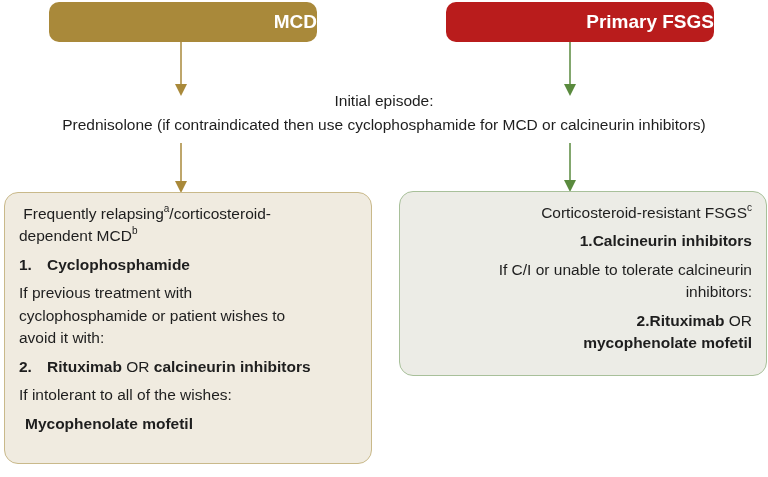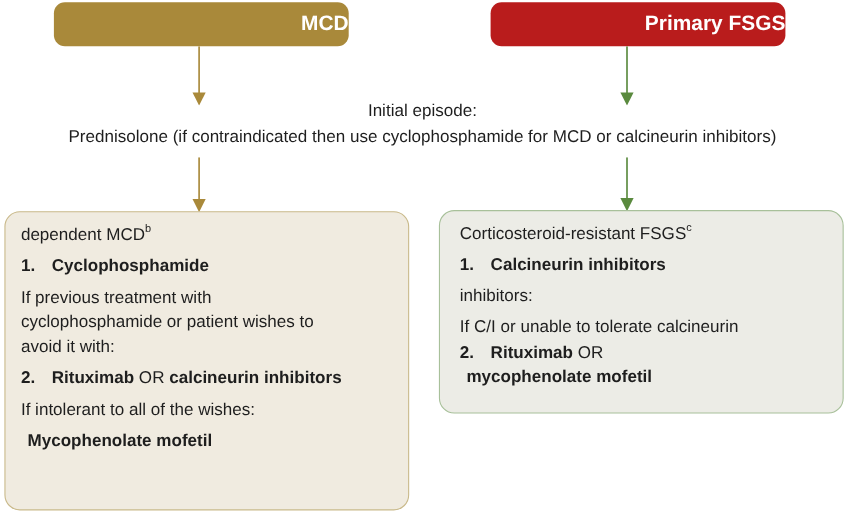--- a/index.html
+++ b/index.html
@@ -27,20 +27,21 @@
     }
     #mcd-card {
       left: 4px; top: 192px; width: 368px; height: 272px;
       background: #f0ebe0; border: 1.5px solid #c9b98a;
       padding-left: 14px;
     }
     #fsgs-card {
       left: 399px; top: 191px; width: 368px; height: 185px;
       background: #ecece6; border: 1.5px solid #a8c09a;
       padding-left: 18px;
+      text-align: right;
     }
     .line { display: block; margin-bottom: 6px; }
     .line.tight { margin-bottom: 0; }
     .bold { font-weight: bold; }
     sup { font-size: 10px; line-height: 0; position: relative; top: -1px; }
     .num { display: inline-block; width: 28px; font-weight: bold; }
     .normal { font-weight: normal; }
   </style>
 </head>
 <body>
@@ -74,20 +75,23 @@
   <svg width="14" height="49" viewBox="0 0 14 49">
       <line x1="7" y1="0" x2="7" y2="41" stroke="#5a8a3e" stroke-width="1.5"></line>
       <polygon points="1,37 13,37 7,49" fill="#5a8a3e"></polygon>
     </svg>
 </div>
 
 <div id="initial-title" class="initial">Initial episode:</div>
 <div id="initial-text" class="initial">Prednisolone (if contraindicated then use cyclophosphamide for MCD or calcineurin inhibitors)</div>
 
 <div id="mcd-card" class="card">
+  <span class="line tight">
+    &nbsp;<span>Frequently relapsing</span><sup>a</sup><span>/corticosteroid-</span>
+  </span>
   <span class="line">
     <span>dependent MCD</span><sup>b</sup>
   </span>
   <span class="line bold">
     <span class="num">1.</span><span>Cyclophosphamide</span>
   </span>
   <span class="line tight">If previous treatment with</span>
   <span class="line tight">cyclophosphamide or patient wishes to</span>
   <span class="line">avoid it with:</span>
   <span class="line bold">
@@ -97,19 +101,19 @@
   <span class="line bold" style="padding-left:6px;">Mycophenolate mofetil</span>
 </div>
 
 <div id="fsgs-card" class="card">
   <span class="line">
     <span>Corticosteroid-resistant FSGS</span><sup>c</sup>
   </span>
   <span class="line bold">
     <span class="num">1.</span><span>Calcineurin inhibitors</span>
   </span>
+  <span class="line tight">If C/I or unable to tolerate calcineurin</span>
   <span class="line">inhibitors:</span>
-  <span class="line tight">If C/I or unable to tolerate calcineurin</span>
   <span class="line tight bold">
     <span class="num">2.</span><span>Rituximab</span><span class="normal"> OR</span>
   </span>
   <span class="line bold" style="padding-left:6px;">mycophenolate mofetil</span>
 </div>
 
 </body></html>

